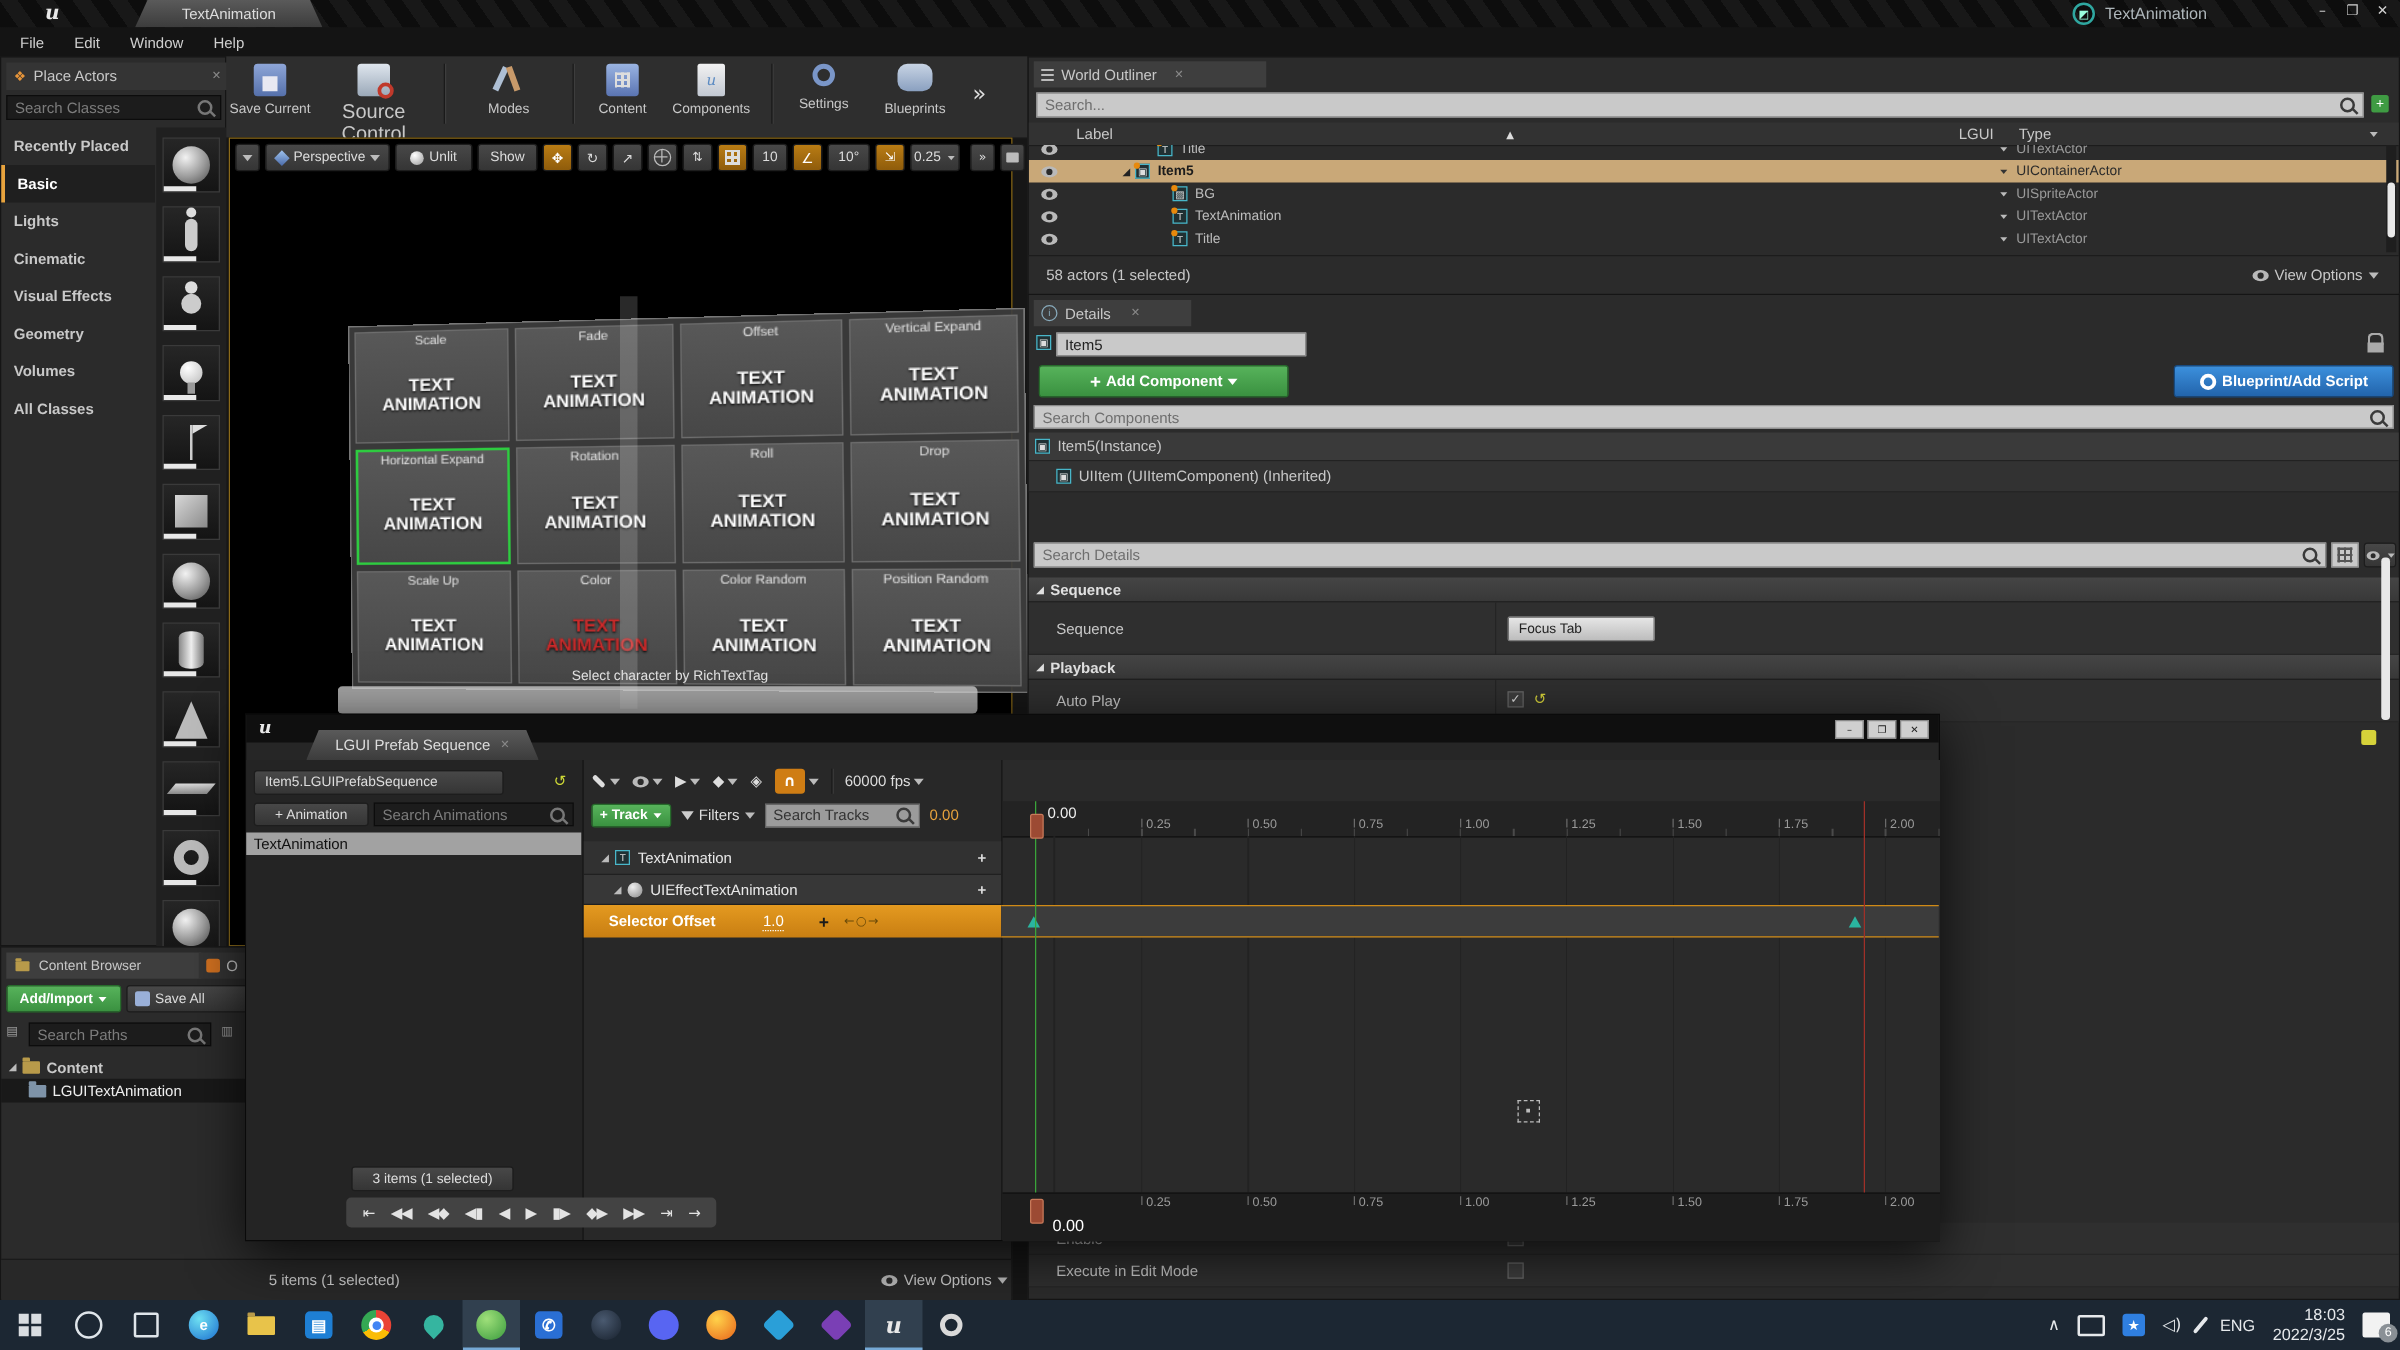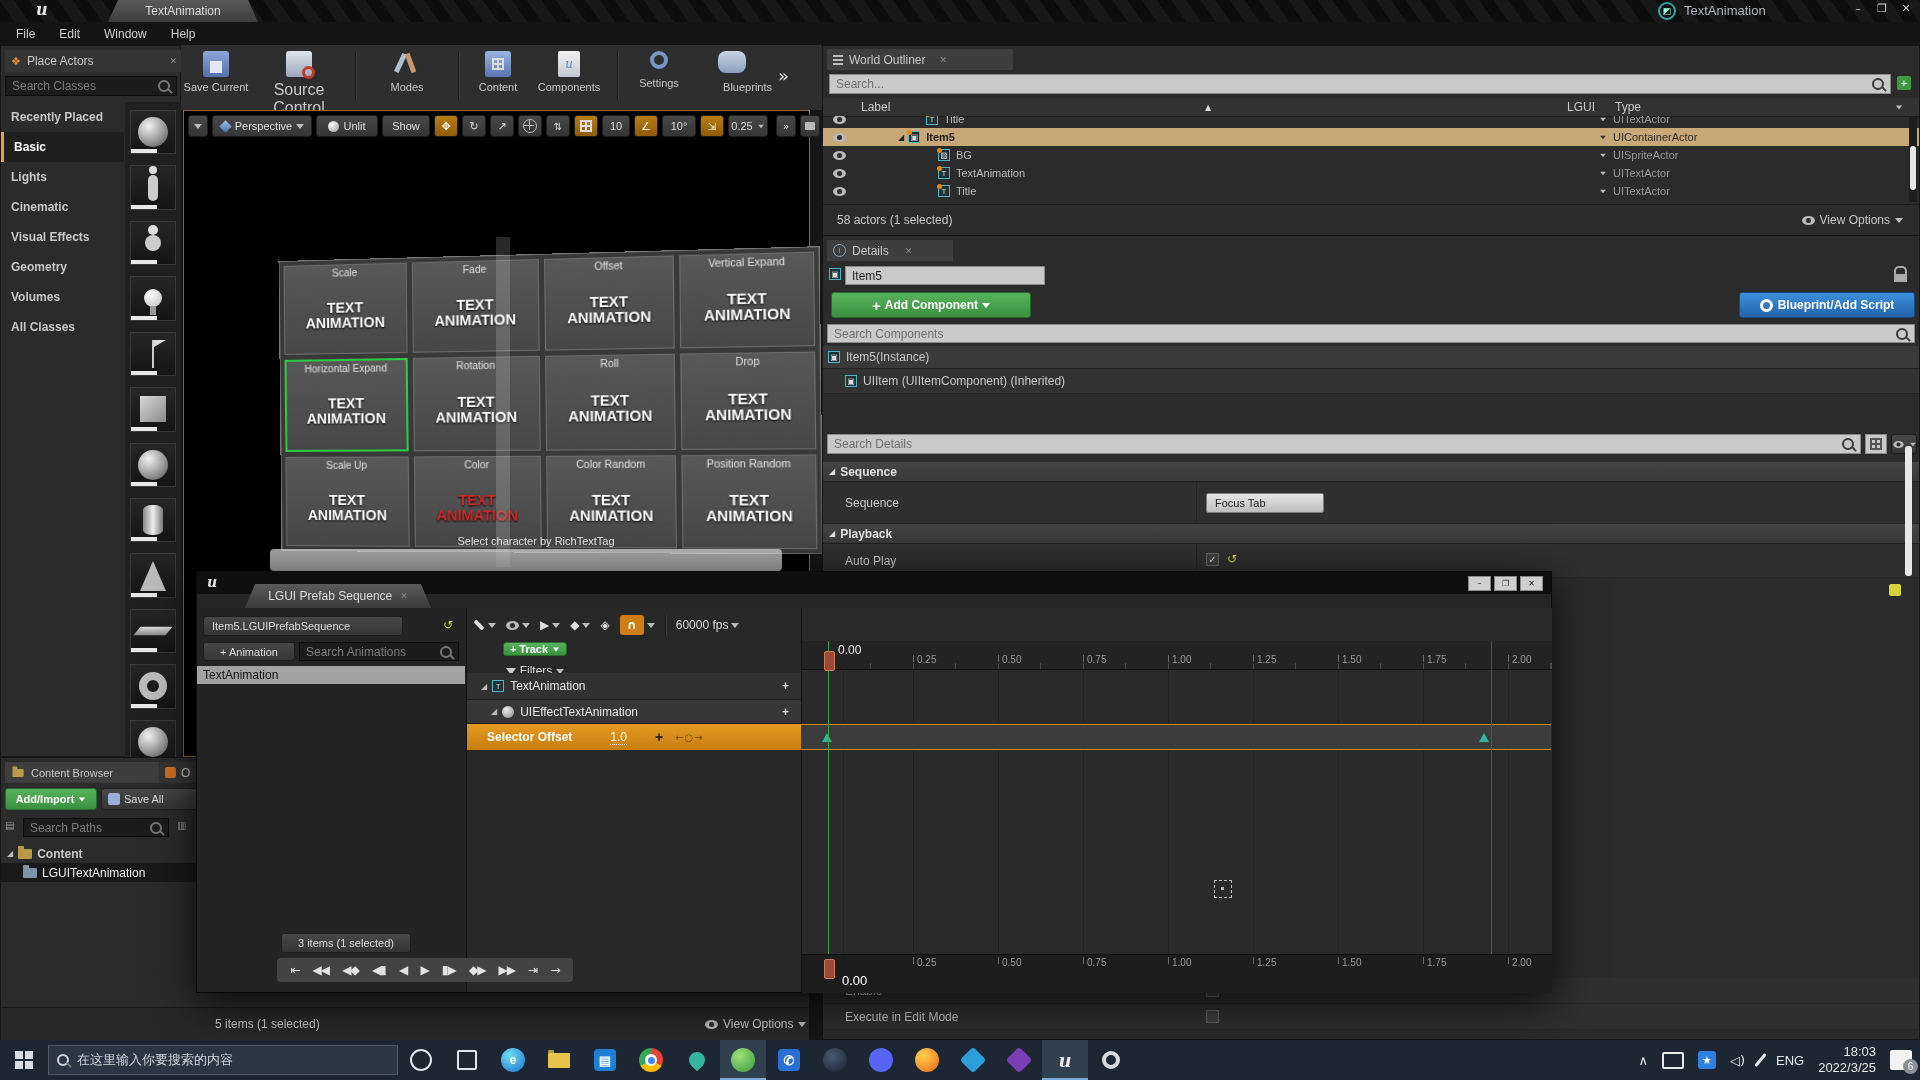--- a/index.html
+++ b/index.html
@@ -250,21 +250,21 @@
         <div style="margin:0 auto;width:22px;height:26px;background:linear-gradient(#f2f2f2,#c2c8d2);border-radius:2px;display:flex;align-items:center;justify-content:center;color:#5a8ac2;font-family:'DejaVu Serif',serif;font-style:italic;">u</div>
         <div style="font-size:11px;margin-top:4px;">Components</div>
       </div>
       <div class="sep" style="height:48px;margin:0 8px;"></div>
       <div style="width:66px;text-align:center;">
         <div class="gear" style="margin:0 auto;border-color:#7a96c8;"></div>
         <div style="font-size:11px;margin-top:8px;">Settings</div>
       </div>
       <div style="width:80px;text-align:center;">
         <div style="margin:0 auto;width:28px;height:22px;background:linear-gradient(#c8d4e4,#8aa0c0);border-radius:8px;"></div>
-        <div style="font-size:11px;margin-top:8px;text-align:right;">Blueprints</div>
+        <div style="font-size:11px;margin-top:8px;">Blueprints</div>
       </div>
       <span class="g" style="margin-left:6px;margin-top:14px;font-size:18px;color:#ddd;">»</span>
     </div>
   </div>
 
   <div class="abs" style="left:183px;top:110px;width:627px;height:647px;background:#000;border:1px solid #8a6a1a;box-sizing:border-box;">
 
     <div class="abs flex" style="left:4px;top:3px;gap:4px;height:24px;text-align:right;">
       <div class="btn" style="width:20px;height:22px;">
           <span class="tri"></span>
@@ -649,21 +649,21 @@
         <span class="sep" style="height:20px;"></span>
         <span class="flex" style="gap:3px;color:#ddd;">
             <span>60000 fps</span>
             <span class="tri"></span>
           </span>
       </div>
       <span class="abs" style="right:10px;top:8px;width:9px;height:7px;border:2px solid #aaa;border-bottom:none;border-radius:4px 4px 0 0;">
           <span style="position:absolute;left:-2px;top:5px;width:13px;height:7px;background:#aaa;"></span>
         </span>
 
-      <div class="abs flex" style="left:6px;top:34px;gap:8px;height:20px;flex-direction:column;">
+      <div class="abs flex" style="left:6px;top:34px;gap:8px;height:20px;">
         <div class="greenbtn" style="width:64px;height:19px;font-size:11px;">
           <span>+ Track</span>
             <span class="tri" style="border-top-color:#fff;transform:scale(.8);"></span>
         </div>
         <span class="flex" style="gap:4px;color:#ddd;">
           <span class="funnel"></span>
           <span>Filters</span>
             <span class="tri"></span>
         </span>
         <div class="inlight" style="width:124px;height:19px;background:#9b9b9b;border-color:#666;color:#333;">
@@ -754,24 +754,20 @@
 
   <div class="abs taskbar">
     <div class="tslot" style="width:48px;">
         <span class="winlogo">
           <span></span>
           <span></span>
           <span></span>
           <span></span>
         </span>
       </div>
-    <div class="flex" style="width:350px;height:30px;background:#2a3644;border:1px solid #4d5a68;gap:8px;padding-left:8px;box-sizing:border-box;">
-      <span class="mag" style="border-color:#cfd6dc;"></span>
-      <span style="color:#cfd6dc;font-size:13px;">在这里输入你要搜索的内容</span>
-    </div>
     <div class="tslot">
         <span style="width:18px;height:18px;border:2px solid #dfe5ea;border-radius:50%;"></span>
       </div>
     <div class="tslot">
         <span style="width:16px;height:16px;border:2px solid #dfe5ea;border-radius:2px;"></span>
       </div>
     <div class="tslot">
         <span class="appc" style="background:radial-gradient(circle at 35% 30%,#6ee0f2,#1b6fd0);display:flex;align-items:center;justify-content:center;color:#fff;font-weight:bold;">e</span>
       </div>
     <div class="tslot">

